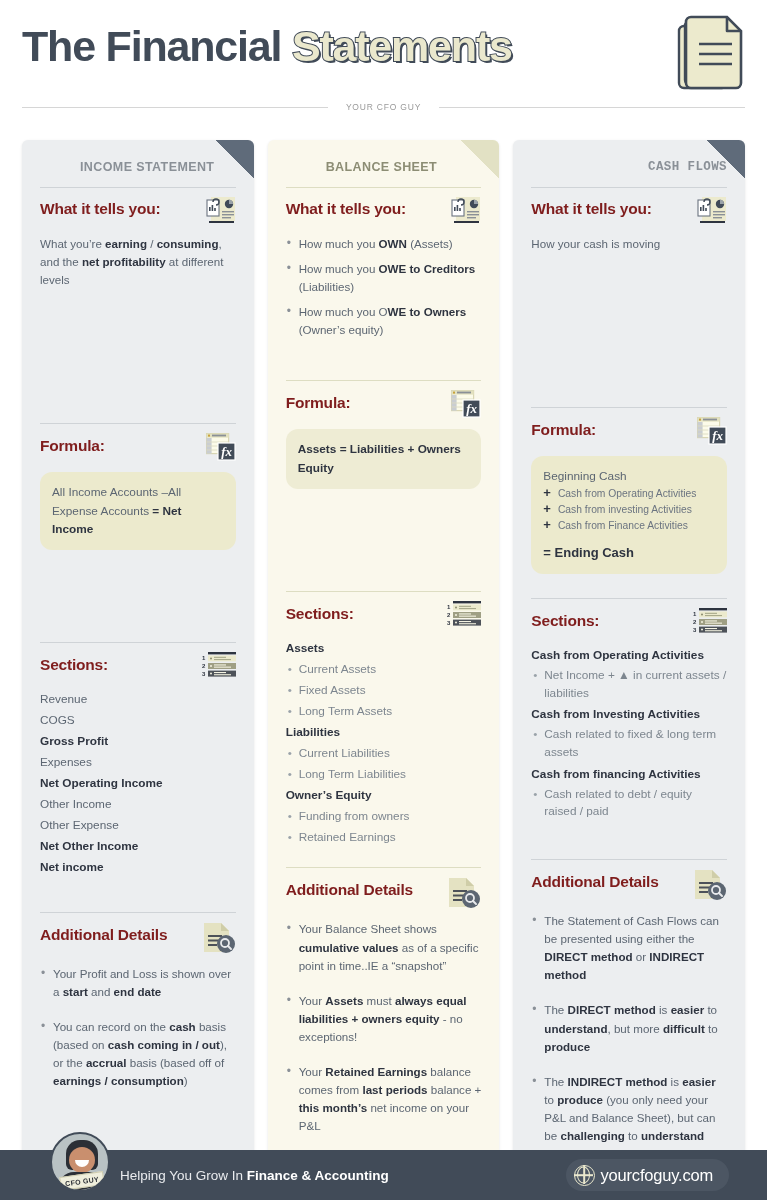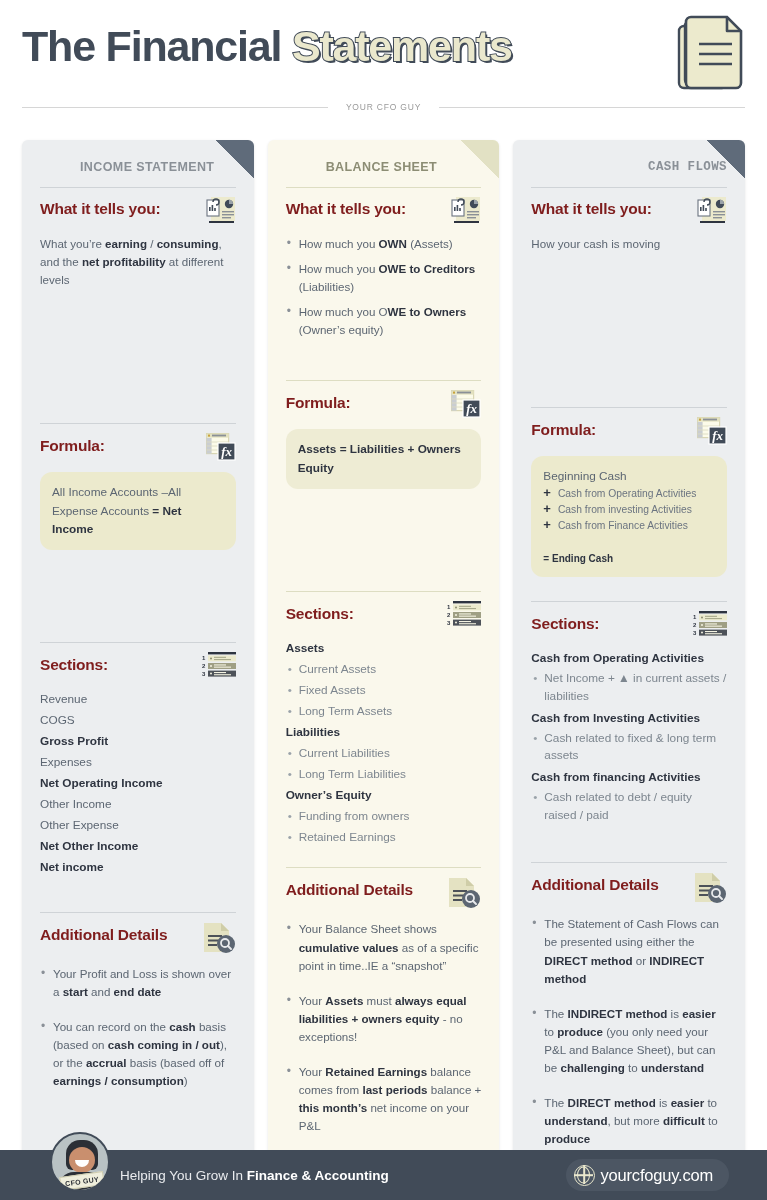--- a/index.html
+++ b/index.html
@@ -81,21 +81,21 @@
 
   .formula-box {
     background: #eceacd; border-radius: 12px; padding: 11px 12px;
     font-size: 11.8px; line-height: 1.58; color: #5c6672;
   }
   .card.cream .formula-box { background: #eeecd4; }
   .formula-box b { color: #2e3440; font-weight: 700; }
   .formula-box .fline { display: flex; align-items: baseline; gap: 7px; }
   .formula-box .plus { color: #2e3440; font-weight: 700; font-size: 13px; line-height: 1; }
   .formula-box .sm { font-size: 10.3px; color: #6b7480; }
-  .formula-box .eq { font-weight: 700; color: #2e3440; font-size: 10px; margin-top: 16px; }
+  .formula-box .eq { font-weight: 700; color: #2e3440; font-size: 13px; margin-top: 8px; }
 
   .sections-list { font-size: 11.8px; line-height: 1.78; color: #5c6672; }
   .sections-list .strong { color: #2e3440; font-weight: 700; }
   .sections-list .sub { padding-left: 13px; position: relative; color: #7d868f; }
   .sections-list .sub:before { content: "•"; position: absolute; left: 2px; color: #9aa2a9; }
   .sections-list .subwrap { padding-left: 13px; position: relative; color: #7d868f; line-height: 1.5; margin: 1px 0 2px; }
   .sections-list .subwrap:before { content: "•"; position: absolute; left: 2px; top: 0; color: #9aa2a9; }
 
   
   .footer {
@@ -445,22 +445,22 @@
   <rect x="6" y="13" width="14" height="2" fill="#4d5259"></rect>
               <rect x="6" y="17.5" width="14" height="2" fill="#4d5259"></rect>
               <rect x="6" y="22" width="9" height="2" fill="#4d5259"></rect>
   <circle cx="24" cy="22" r="9" fill="#5c6672"></circle>
   <circle cx="23" cy="21" r="4" fill="none" stroke="#e8eaec" stroke-width="1.8"></circle>
   <line x1="26" y1="24" x2="29" y2="27" stroke="#e8eaec" stroke-width="2" stroke-linecap="round"></line>
             </svg></span>
         </div>
         <ul class="bl spaced">
           <li>The Statement of Cash Flows can be presented using either the <b>DIRECT method</b> or <b>INDIRECT method</b></li>
+          <li>The <b>DIRECT method</b> is <b>easier</b> to <b>understand</b>, but more <b>difficult</b> to <b>produce</b></li>
           <li>The <b>INDIRECT method</b> is <b>easier</b> to <b>produce</b> (you only need your P&amp;L and Balance Sheet), but can be <b>challenging</b> to <b>understand</b></li>
-          <li>The <b>DIRECT method</b> is <b>easier</b> to <b>understand</b>, but more <b>difficult</b> to <b>produce</b></li>
         </ul>
       </div>
     </div>
 
   <div class="footer">
     <div class="foot-text"><span>Helping You Grow In </span><b>Finance &amp; Accounting</b></div>
     <div class="site-pill">
       <div class="globe">
           <em></em>
         </div>

